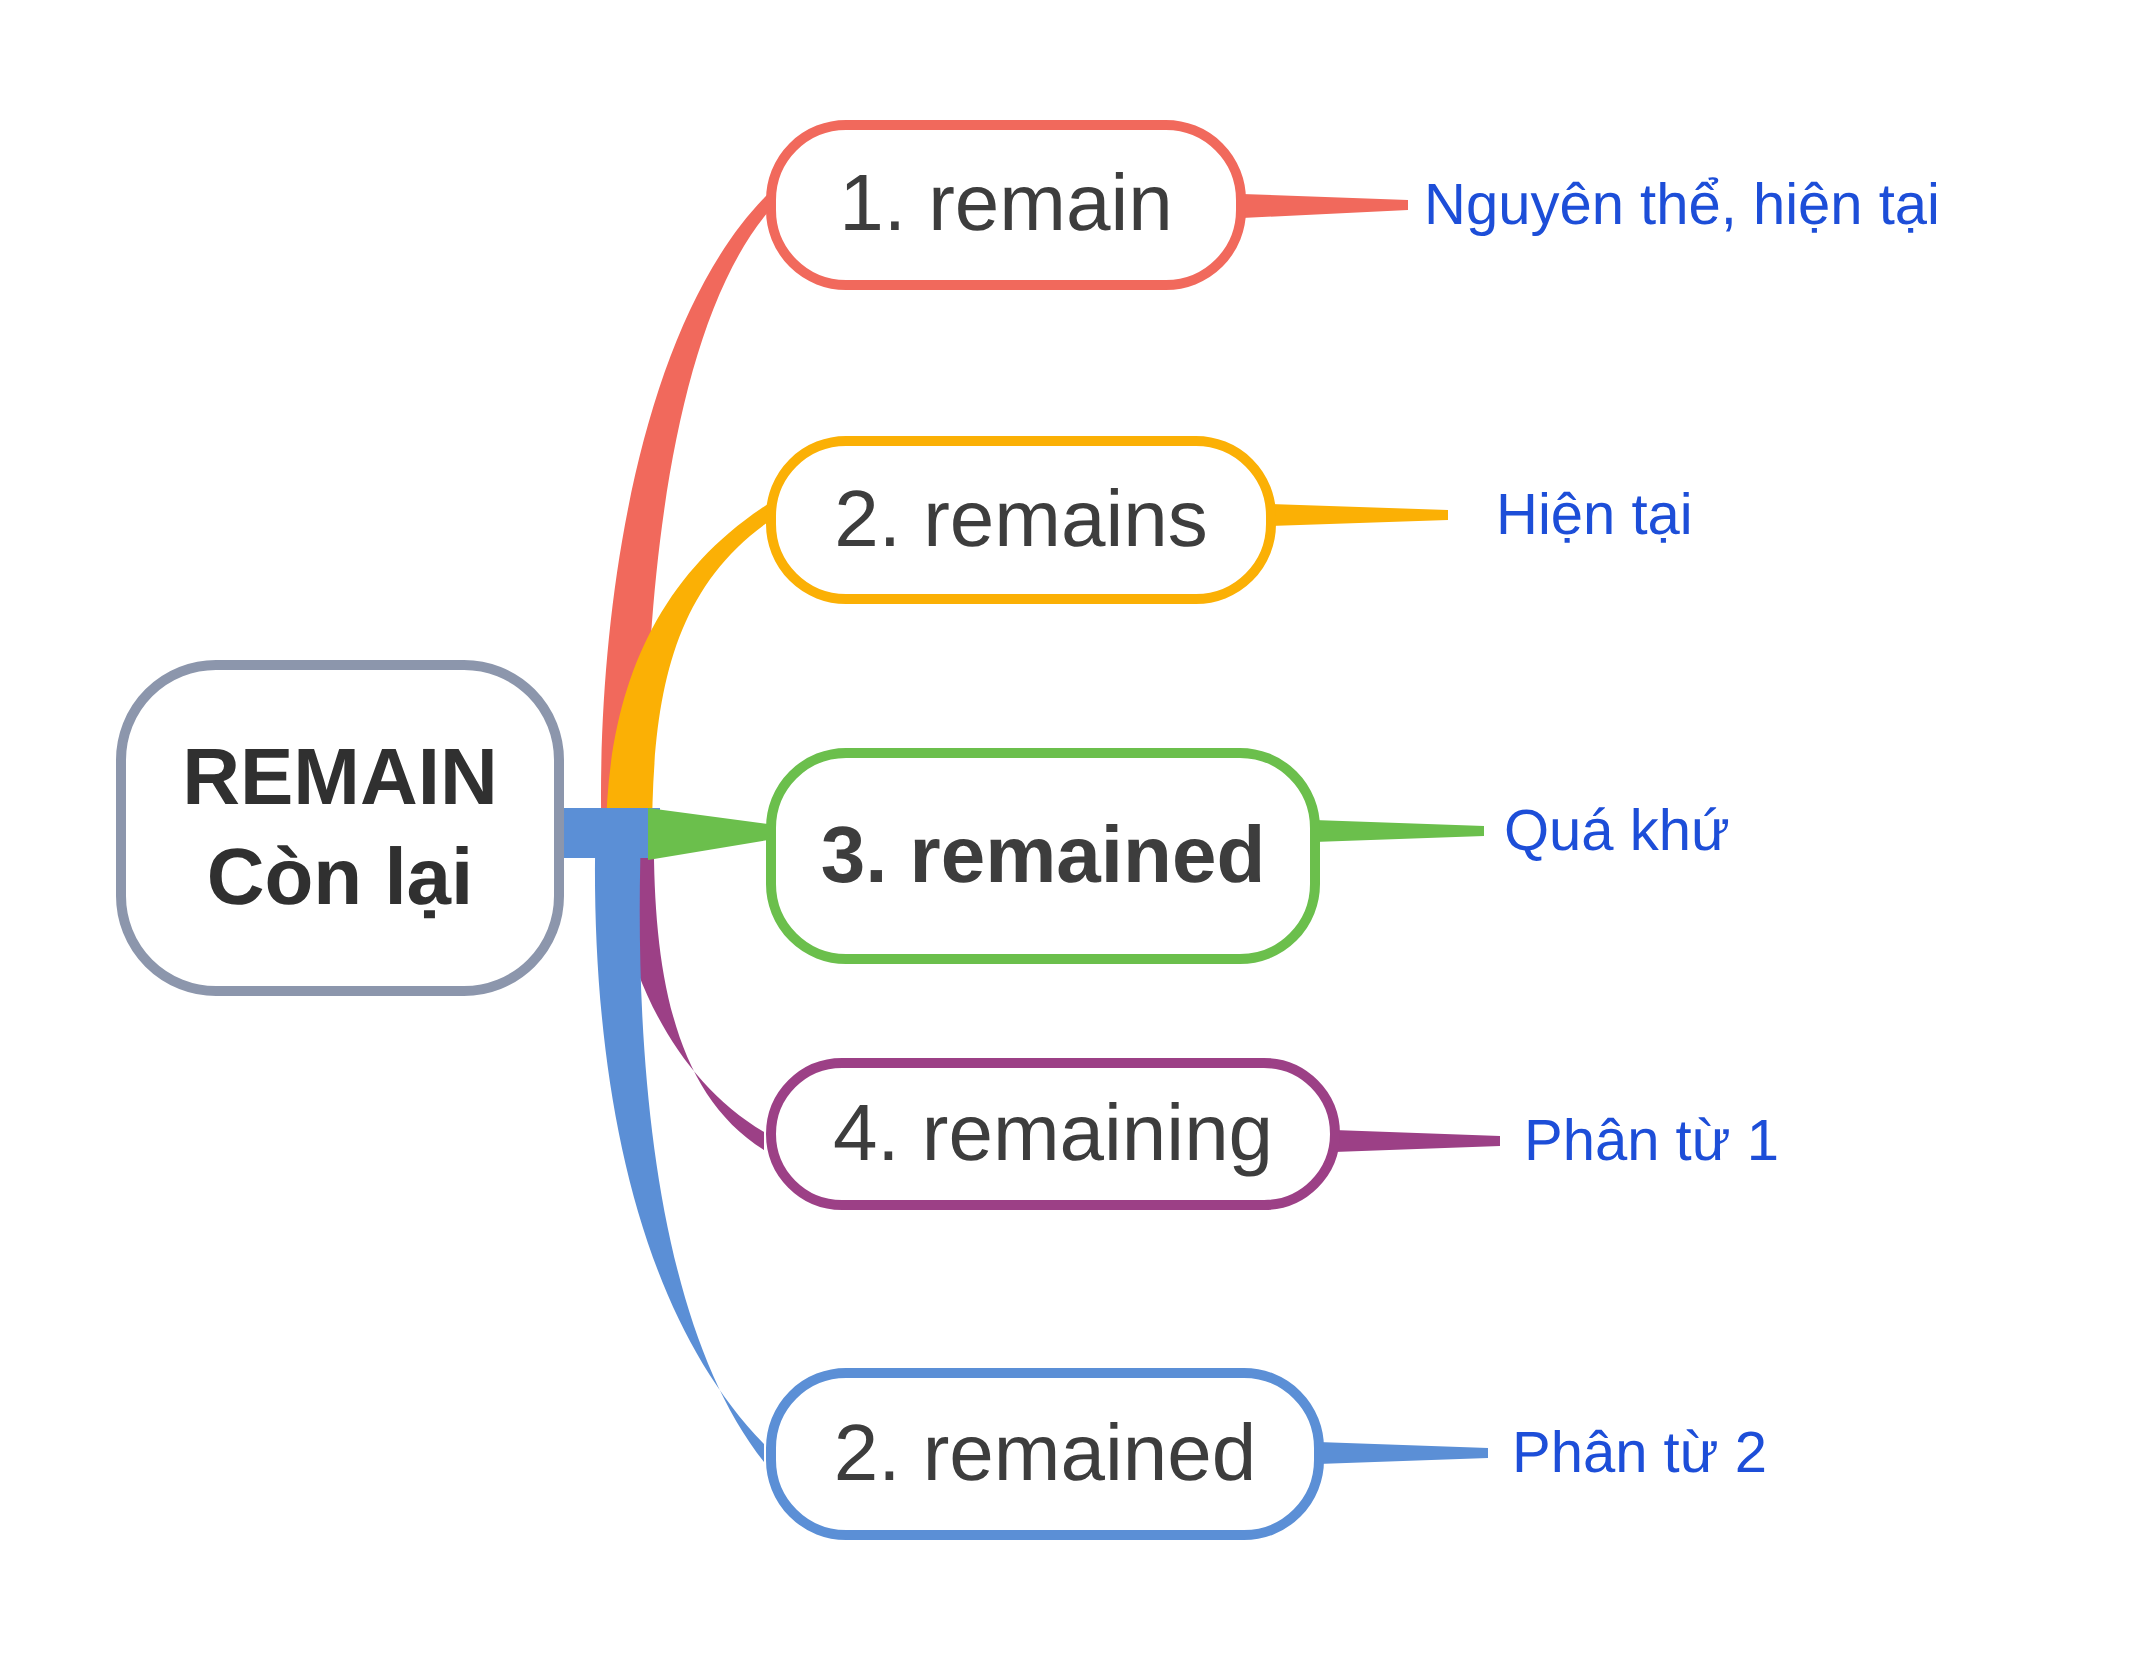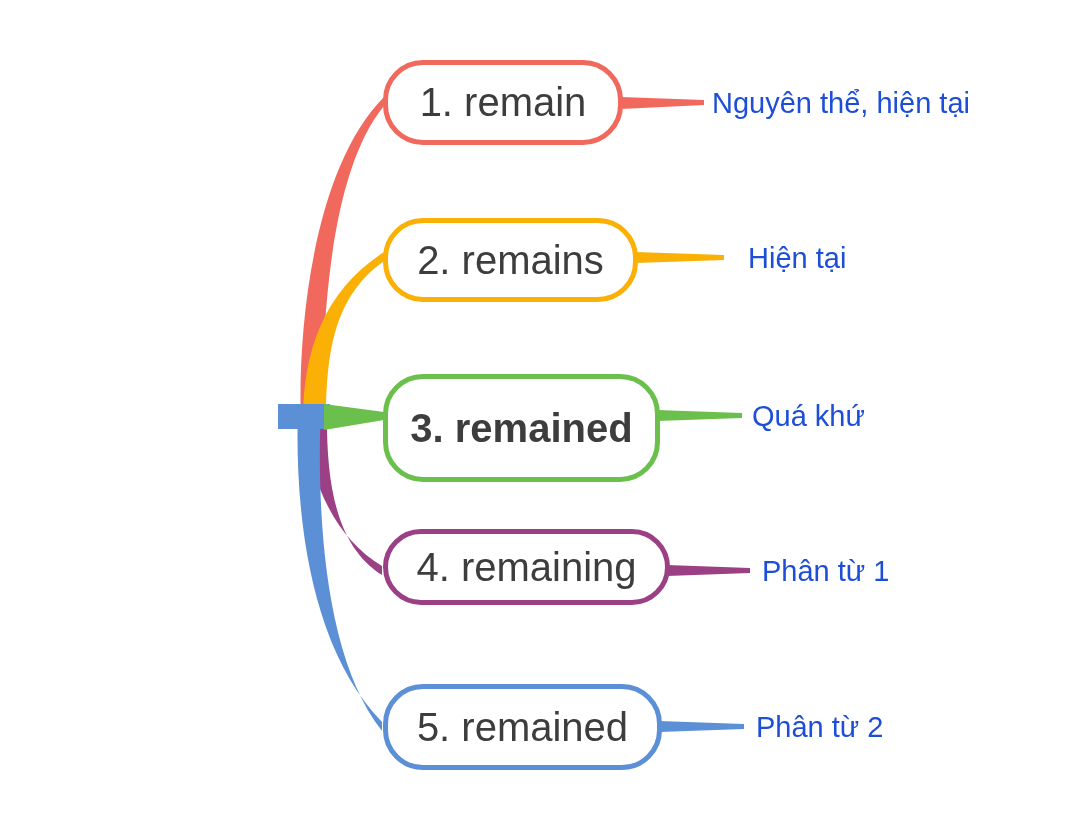--- a/index.html
+++ b/index.html
@@ -80,35 +80,39 @@
     <path d="M 278 404 H 330 V 429 H 278 Z" fill="#5b8fd6"></path>
     <path d="M 324 404 L 384 412 L 384 420 L 324 430 Z" fill="#6bbf4c"></path>
 
     <path d="M 621 97 L 704 100 L 704 105 L 621 109 Z" fill="#f1695c"></path>
     <path d="M 635 252 L 724 255 L 724 260 L 635 263 Z" fill="#fbb005"></path>
     <path d="M 657 410 L 742 413 L 742 418 L 657 421 Z" fill="#6bbf4c"></path>
     <path d="M 667 565 L 750 568 L 750 573 L 667 576 Z" fill="#9c4086"></path>
     <path d="M 659 721 L 744 724 L 744 729 L 659 732 Z" fill="#5b8fd6"></path>
   </svg>
 
+  <div class="node node--root">
+    <div>REMAIN</div>
+    <div>Còn lại</div>
+  </div>
 
   <div class="node node--1">
     <span>1. remain</span>
   </div>
   <div class="node node--2">
     <span>2. remains</span>
   </div>
   <div class="node node--3">
     <span>3. remained</span>
   </div>
   <div class="node node--4">
     <span>4. remaining</span>
   </div>
   <div class="node node--5">
-    <span>5. remained</span>
+    <span>2. remained</span>
   </div>
 
   <div class="meaning meaning--1">Nguyên thể, hiện tại</div>
   <div class="meaning meaning--2">Hiện tại</div>
   <div class="meaning meaning--3">Quá khứ</div>
   <div class="meaning meaning--4">Phân từ 1</div>
   <div class="meaning meaning--5">Phân từ 2</div>
 
 </div>
 

